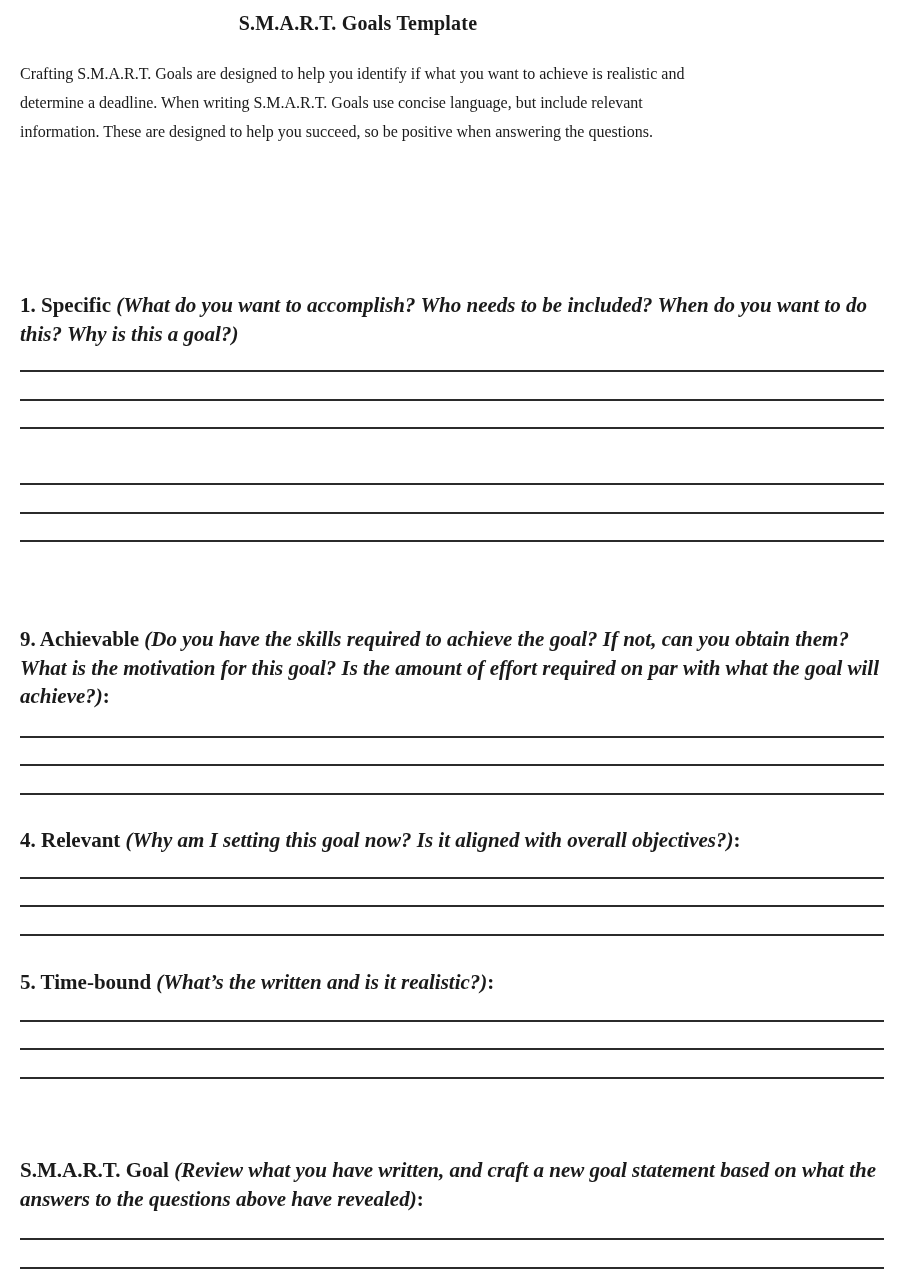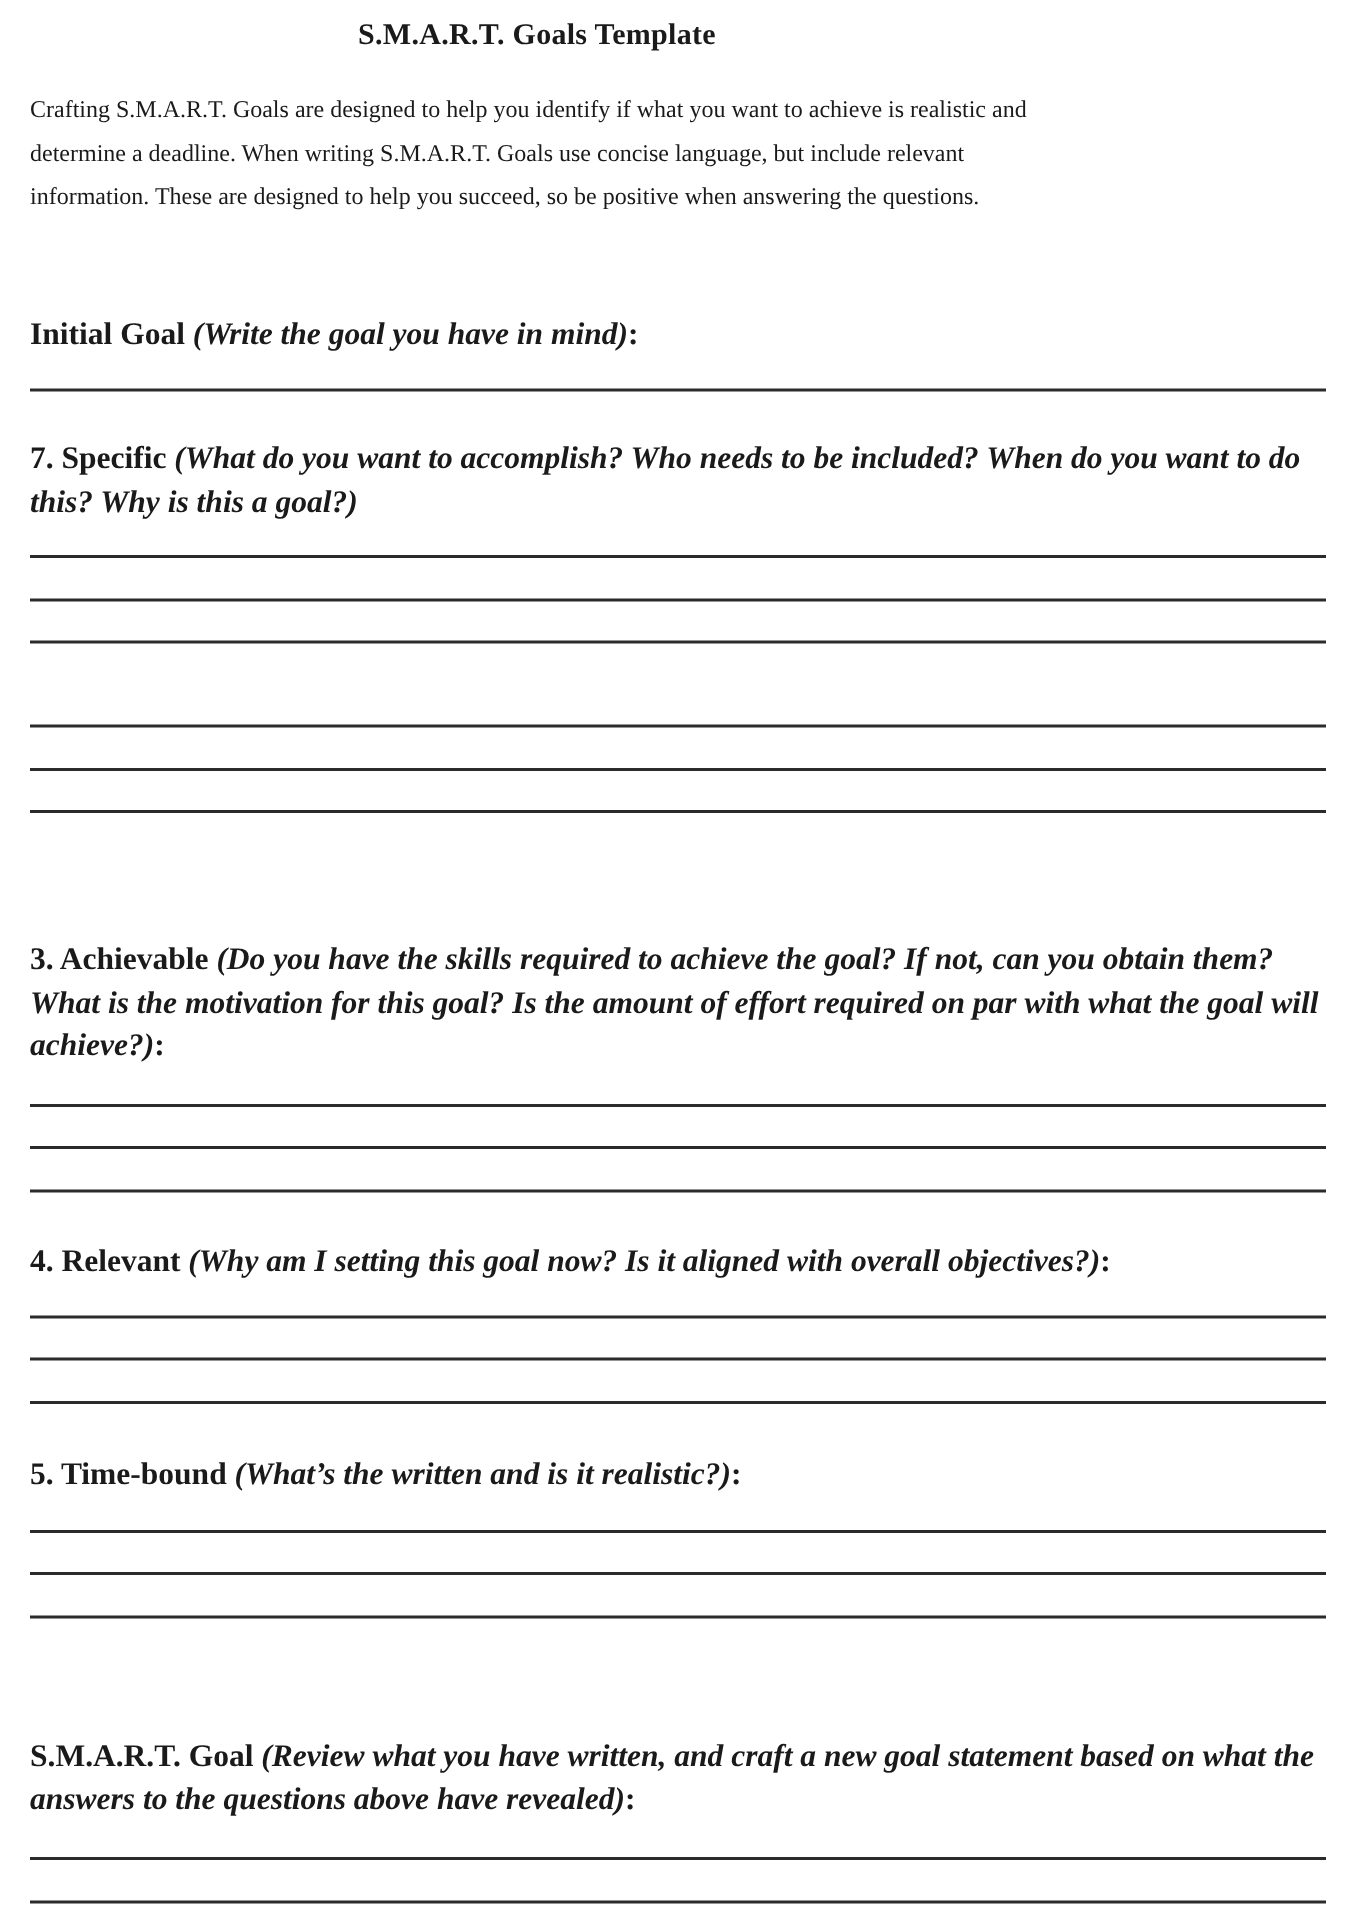--- a/index.html
+++ b/index.html
@@ -100,51 +100,43 @@
 </style>
 </head>
 <body>
 
 <div class="page">
 
   <h1 class="doc-title">S.M.A.R.T. Goals Template</h1>
 
   <p class="intro">Crafting S.M.A.R.T. Goals are designed to help you identify if what you want to achieve is realistic and determine a deadline. When writing S.M.A.R.T. Goals use concise language, but include relevant information. These are designed to help you succeed, so be positive when answering the questions.</p>
 
-  <div class="blk" id="blk-initial">
-    <div class="sec-head">
-      <span class="sec-label">Initial Goal </span><span class="sec-prompt">(Write the goal you have in mind)</span><span class="sec-tail">:</span>
-    </div>
-    <div class="rules">
-      <div class="rule"></div>
-    </div>
-  </div>
 
   <div class="blk" id="blk-specific">
     <div class="sec-head">
-      <span class="sec-label">7. Specific </span><span class="sec-prompt">(What do you want to accomplish? Who needs to be included? When do you want to do this? Why is this a goal?)</span><span class="sec-tail"></span>
+      <span class="sec-label">1. Specific </span><span class="sec-prompt">(What do you want to accomplish? Who needs to be included? When do you want to do this? Why is this a goal?)</span><span class="sec-tail"></span>
     </div>
     <div class="rules">
       <div class="rule"></div>
       <div class="rule"></div>
       <div class="rule"></div>
     </div>
   </div>
 
   <div class="blk" id="blk-measurable">
     <div class="rules">
       <div class="rule"></div>
       <div class="rule"></div>
       <div class="rule"></div>
     </div>
   </div>
 
   <div class="blk" id="blk-achievable">
     <div class="sec-head">
-      <span class="sec-label">3. Achievable </span><span class="sec-prompt">(Do you have the skills required to achieve the goal? If not, can you obtain them? What is the motivation for this goal? Is the amount of effort required on par with what the goal will achieve?)</span><span class="sec-tail">:</span>
+      <span class="sec-label">9. Achievable </span><span class="sec-prompt">(Do you have the skills required to achieve the goal? If not, can you obtain them? What is the motivation for this goal? Is the amount of effort required on par with what the goal will achieve?)</span><span class="sec-tail">:</span>
     </div>
     <div class="rules">
       <div class="rule"></div>
       <div class="rule"></div>
       <div class="rule"></div>
     </div>
   </div>
 
   <div class="blk" id="blk-relevant">
     <div class="sec-head">

